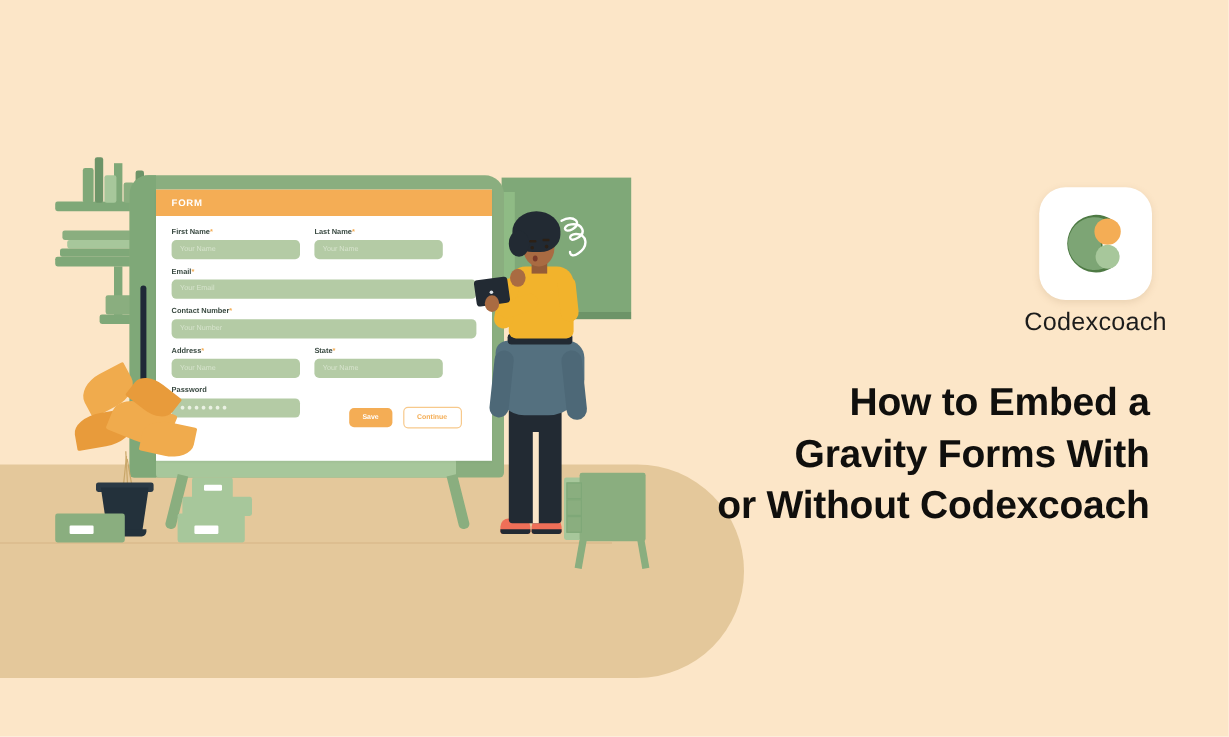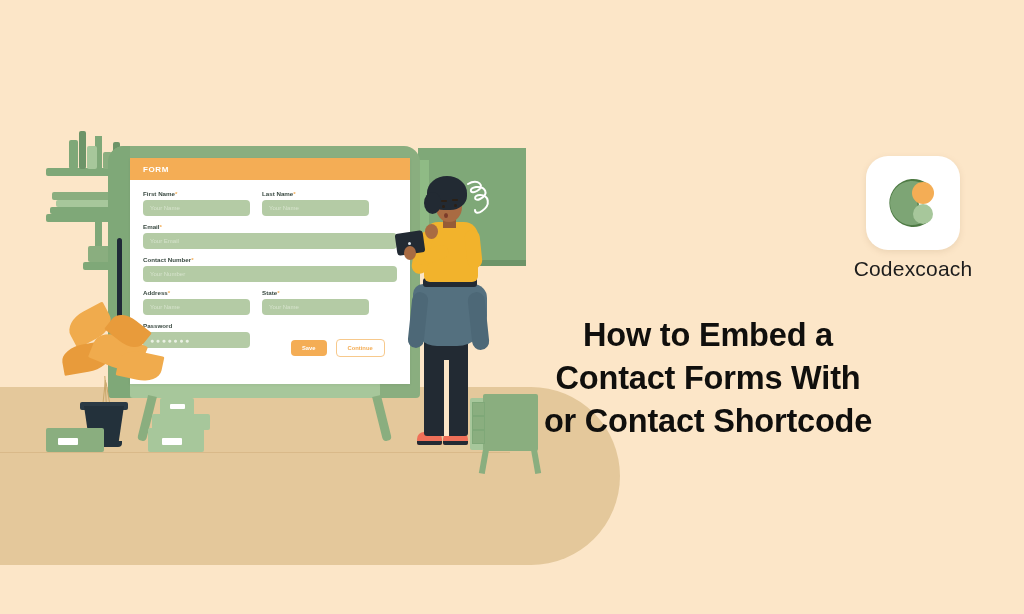--- a/index.html
+++ b/index.html
@@ -397,21 +397,21 @@
     width: 306px;
     text-align: center;
     font-size: 21px;
     color: #1C1C1C;
     letter-spacing: .2px;
   }
   .headline {
     position: absolute;
     right: 66px; top: 314px;
     width: 500px;
-    text-align: center;
+    text-align: right;
     font-size: 32.5px;
     font-weight: bold;
     line-height: 1.33;
     color: #100F0D;
     letter-spacing: -0.2px;
   }
 </style>
 </head>
 <body>
 
@@ -611,17 +611,17 @@
       <path d="M44 14 A22 22 0 1 0 44 48 A21 21 0 0 1 44 14 Z" fill="#7FA878" opacity="0.95"></path>
       <path d="M31 7 A24 24 0 0 0 31 55 A17 17 0 0 1 31 7 Z" fill="#4E7A44"></path>
       <circle cx="41" cy="21" r="11" fill="#F4AD55"></circle>
       <circle cx="41" cy="42" r="10" fill="#A7C79B"></circle>
     </svg>
   </div>
   <div class="logo-name">Codexcoach</div>
 
   <div class="headline">
     <div>How to Embed a</div>
-    <div>Contact Forms With</div>
-    <div>or Contact Shortcode</div>
+    <div>Gravity Forms With</div>
+    <div>or Without Codexcoach</div>
   </div>
 
 </div>
 
 </body></html>

